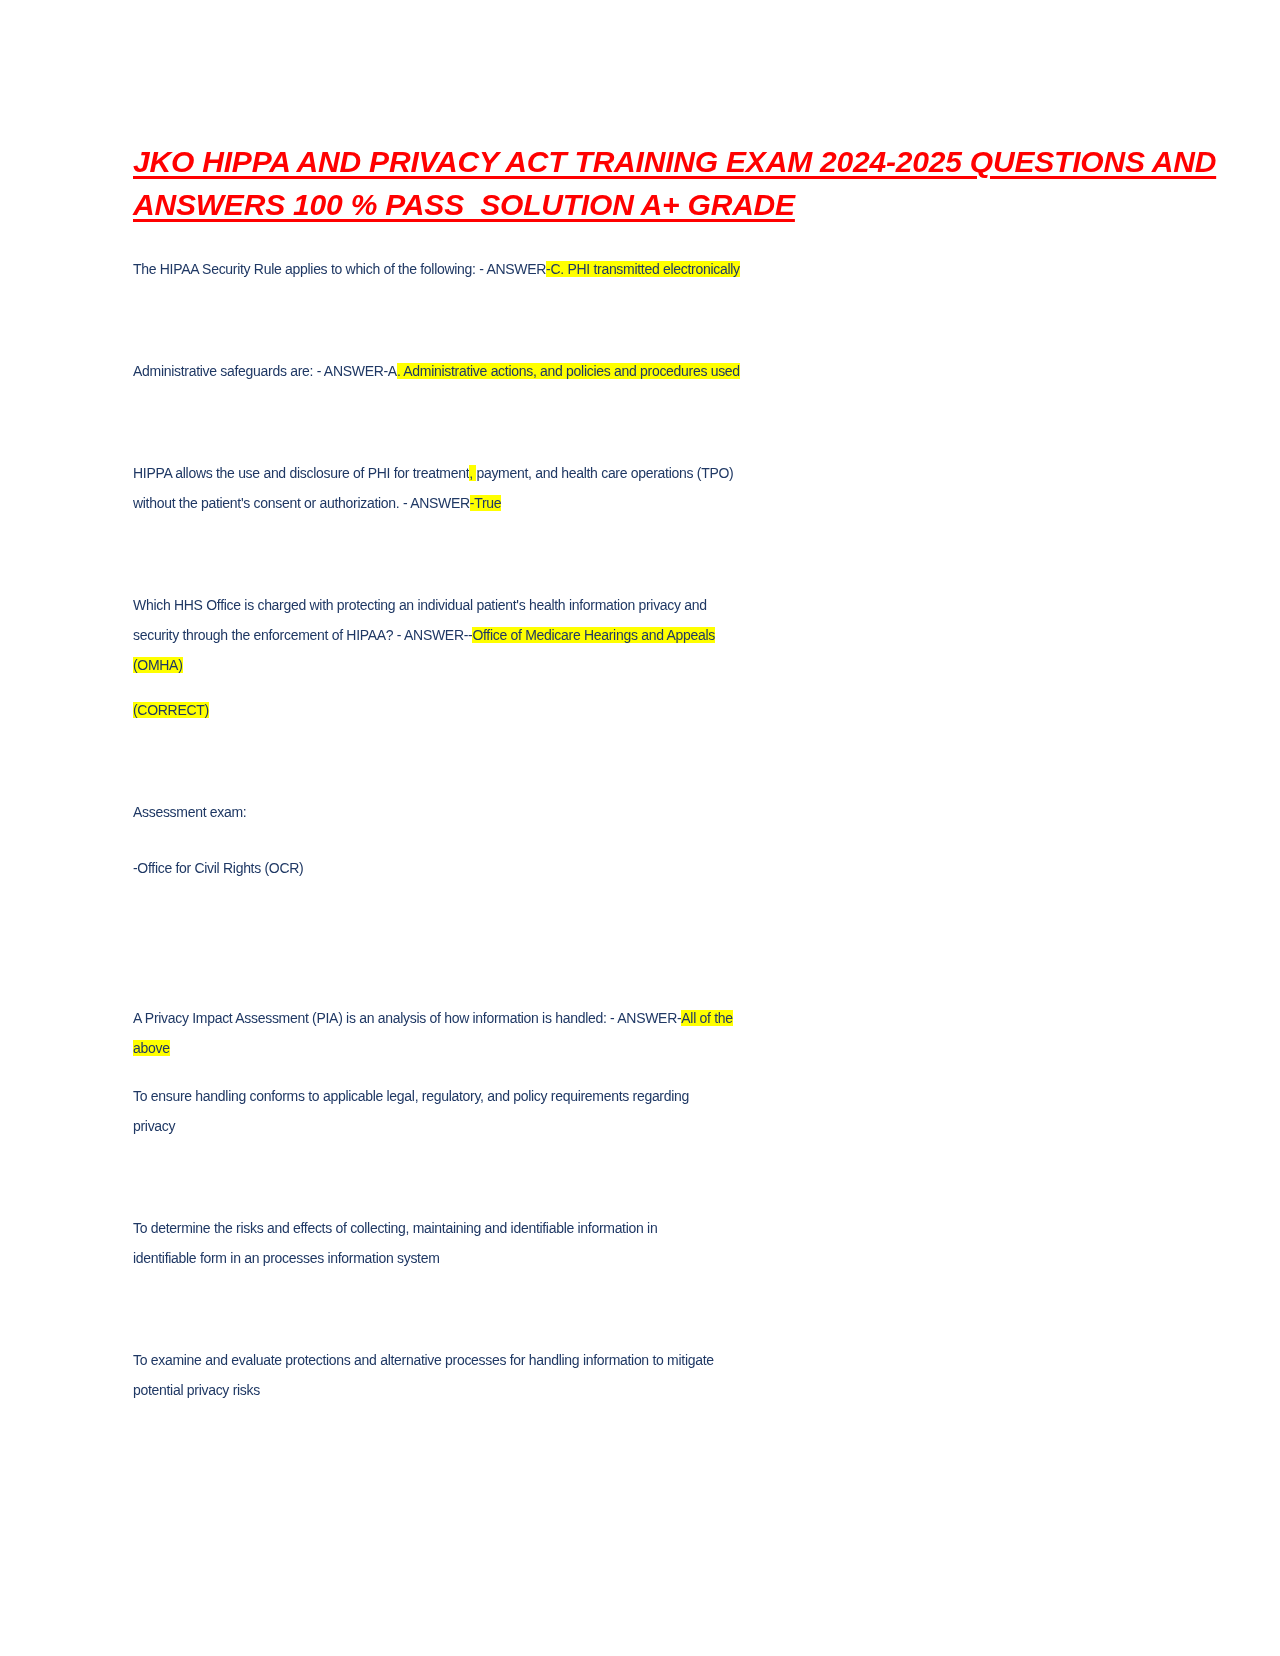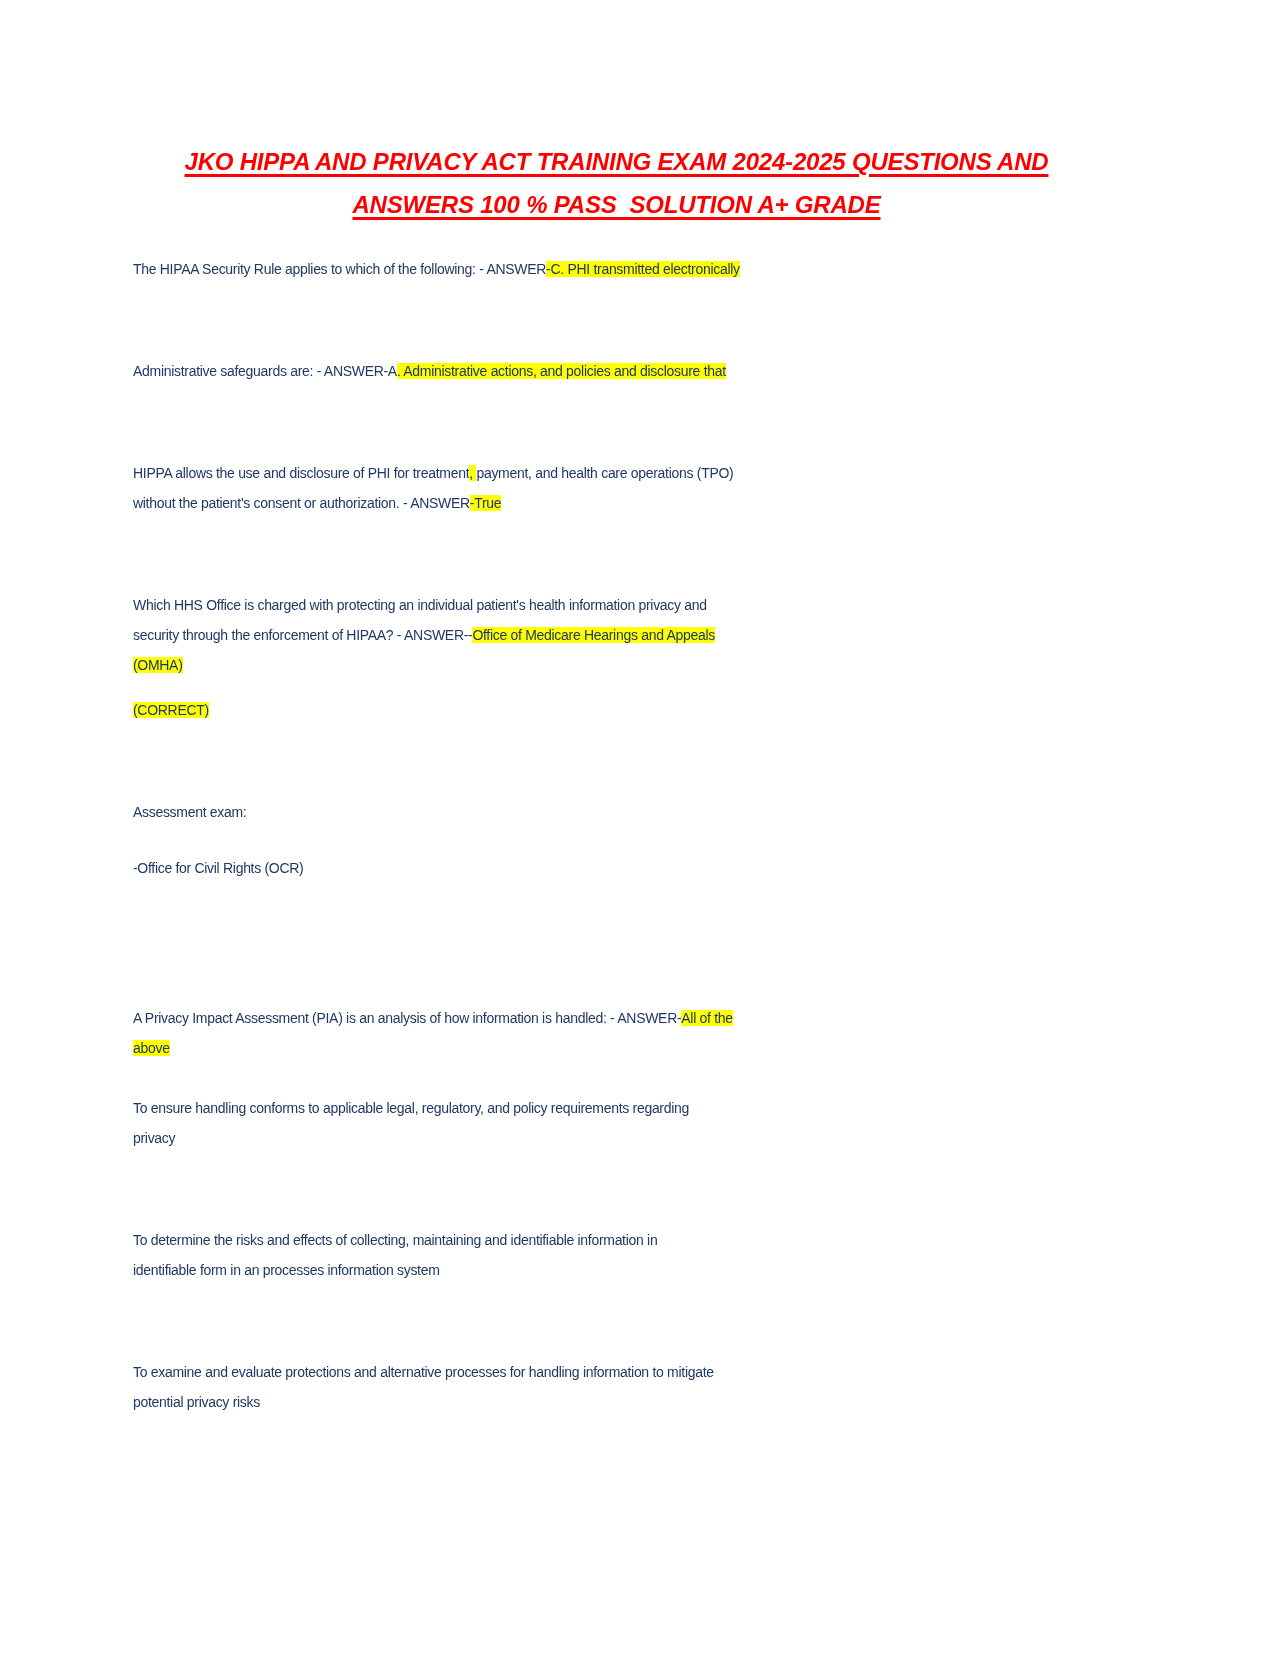--- a/index.html
+++ b/index.html
@@ -11,26 +11,25 @@
     box-sizing: border-box;
     background: #ffffff;
     padding: 140px 180px 0 133px;
     overflow: hidden;
     font-family: "Liberation Sans", sans-serif;
   }
 
   .title {
     margin: 0 0 28px 0;
     color: var(--color-title, #FF0000);
-    font-size: 24px;
+    font-size: 30px;
     line-height: 43px;
     font-weight: 700;
     font-style: italic;
     letter-spacing: -0.2px;
-    text-align: center;
   }
   .tline {
     display: block;
     white-space: pre;
     text-decoration: underline;
     text-decoration-thickness: 2.5px;
     text-underline-offset: 4px;
   }
 
   .para {
@@ -39,40 +38,40 @@
     font-size: 14px;
     line-height: 30px;
     letter-spacing: -0.3px;
     font-weight: 400;
   }
   .line { display: block; white-space: pre; }
   .hl { background: var(--color-highlight, #FFFF00); }
 
   .mb-0  { margin-bottom: 0; }
   .mb-sm { margin-bottom: 15px; }
-  .mb-md { margin-bottom: 30px; }
+  .mb-md { margin-bottom: 18px; }
   .mb-lg { margin-bottom: 72px; }
   .mb-xl { margin-bottom: 120px; }
 </style>
 </head>
 <body>
 
 <div class="page">
 
   <h1 class="title">
     <span class="tline">JKO HIPPA AND PRIVACY ACT TRAINING EXAM 2024-2025 QUESTIONS AND</span>
     <span class="tline">ANSWERS 100 % PASS  SOLUTION A+ GRADE</span>
   </h1>
 
   <p class="para mb-lg">
     <span class="line"><span>The HIPAA Security Rule applies to which of the following: - ANSWER</span><span class="hl">-C. PHI transmitted electronically</span></span>
   </p>
 
   <p class="para mb-lg">
-    <span class="line"><span>Administrative safeguards are: - ANSWER-A</span><span class="hl">. Administrative actions, and policies and disclosure that</span></span>
+    <span class="line"><span>Administrative safeguards are: - ANSWER-A</span><span class="hl">. Administrative actions, and policies and procedures used</span></span>
   </p>
 
   <p class="para mb-lg">
     <span class="line"><span>HIPPA allows the use and disclosure of PHI for treatment</span><span class="hl">, </span><span>payment, and health care operations (TPO)</span></span>
     <span class="line"><span>without the patient's consent or authorization. - ANSWER</span><span class="hl">-True</span></span>
   </p>
 
   <p class="para mb-sm">
     <span class="line"><span>Which HHS Office is charged with protecting an individual patient's health information privacy and</span></span>
     <span class="line"><span>security through the enforcement of HIPAA? - ANSWER--</span><span class="hl">Office of Medicare Hearings and Appeals</span></span>

